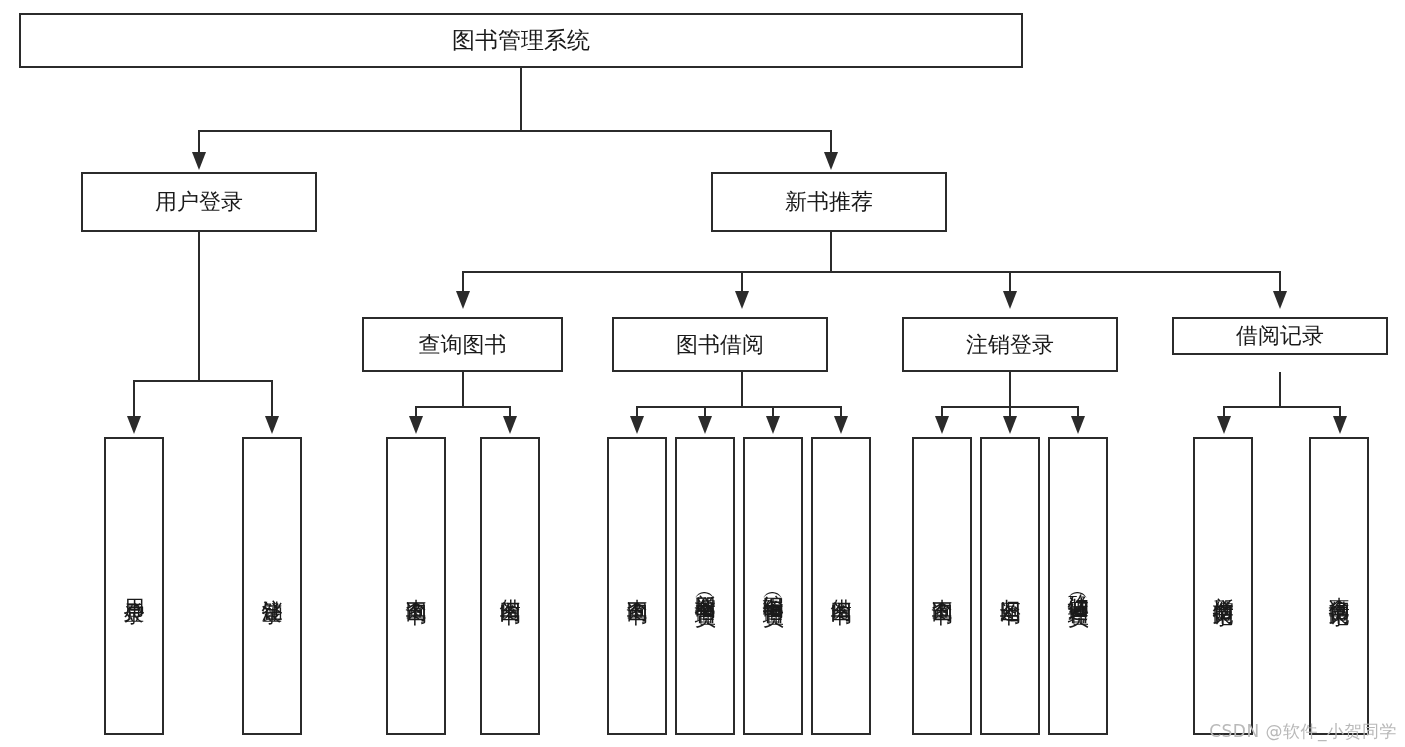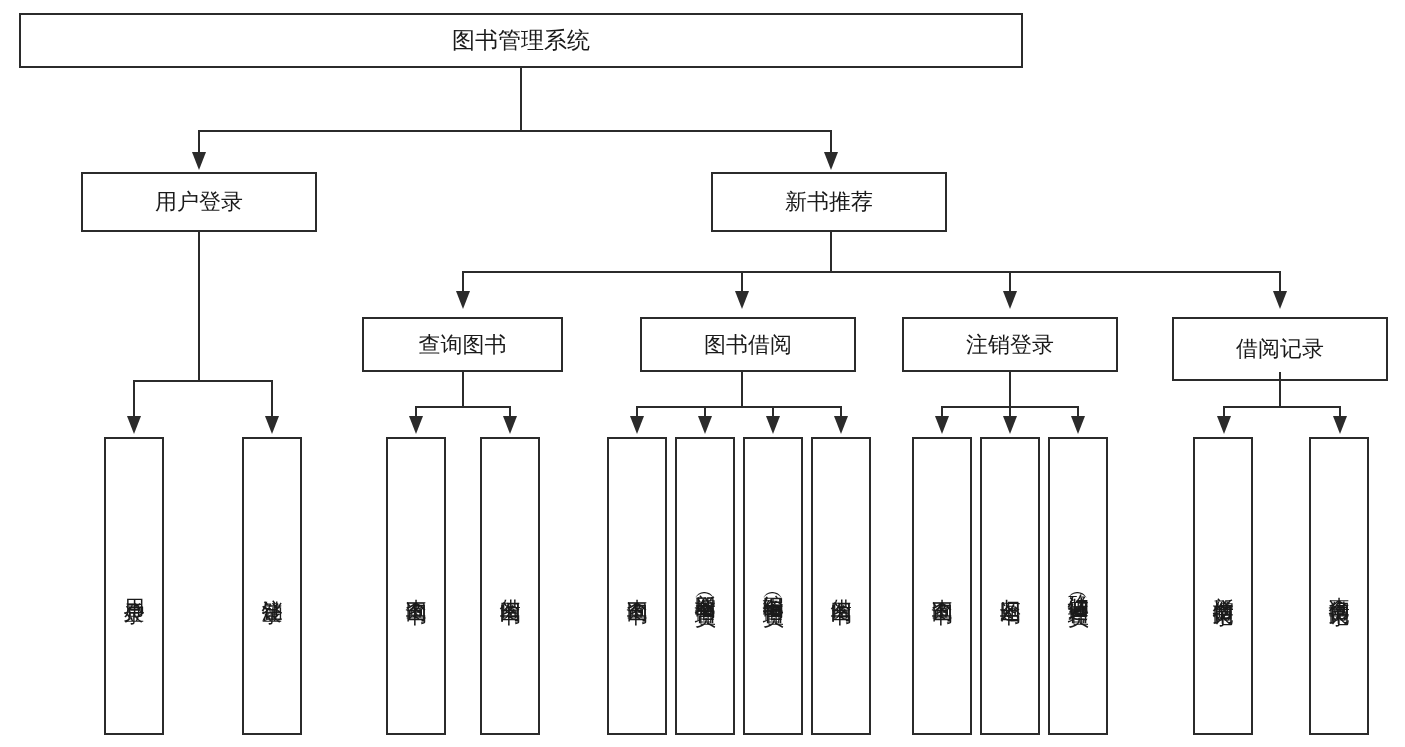--- a/index.html
+++ b/index.html
@@ -120,29 +120,29 @@
   <div class="edge vline" style="left:1009px; top:271px; height:24px;"></div>
   <div class="arrow" style="left:1003px; top:291px;"></div>
 
   <div class="edge vline" style="left:1279px; top:271px; height:24px;"></div>
   <div class="arrow" style="left:1273px; top:291px;"></div>
 
   <div class="node lvl3" style="left:362px; top:317px; width:201px; height:55px;">
     <span>查询图书</span>
   </div>
 
-  <div class="node lvl3" style="left:640px; top:317px; width:216px; height:55px;">
+  <div class="node lvl3" style="left:612px; top:317px; width:216px; height:55px;">
     <span>图书借阅</span>
   </div>
 
   <div class="node lvl3" style="left:902px; top:317px; width:216px; height:55px;">
     <span>注销登录</span>
   </div>
 
-  <div class="node lvl3" style="left:1172px; top:317px; width:216px; height:64px;">
+  <div class="node lvl3" style="left:1172px; top:317px; width:216px; height:38px;">
     <span>借阅记录</span>
   </div>
 
   <div class="edge vline" style="left:462px; top:372px; height:34px;"></div>
   <div class="edge hline" style="left:415px; top:406px; width:96px;"></div>
   <div class="edge vline" style="left:415px; top:406px; height:14px;"></div>
   <div class="arrow" style="left:409px; top:416px;"></div>
   <div class="edge vline" style="left:509px; top:406px; height:14px;"></div>
   <div class="arrow" style="left:503px; top:416px;"></div>
 
@@ -210,14 +210,15 @@
     <span class="vtext">确认归还（管理员）</span>
   </div>
 
   <div class="node leaf" style="left:1193px; top:437px; width:60px; height:298px;">
     <span class="vtext">新增借阅记录</span>
   </div>
   <div class="node leaf" style="left:1309px; top:437px; width:60px; height:298px;">
     <span class="vtext">查询借阅记录</span>
   </div>
 
+  <div id="watermark">CSDN @软件_小贺同学</div>
 
 </div>
 
 </body></html>

